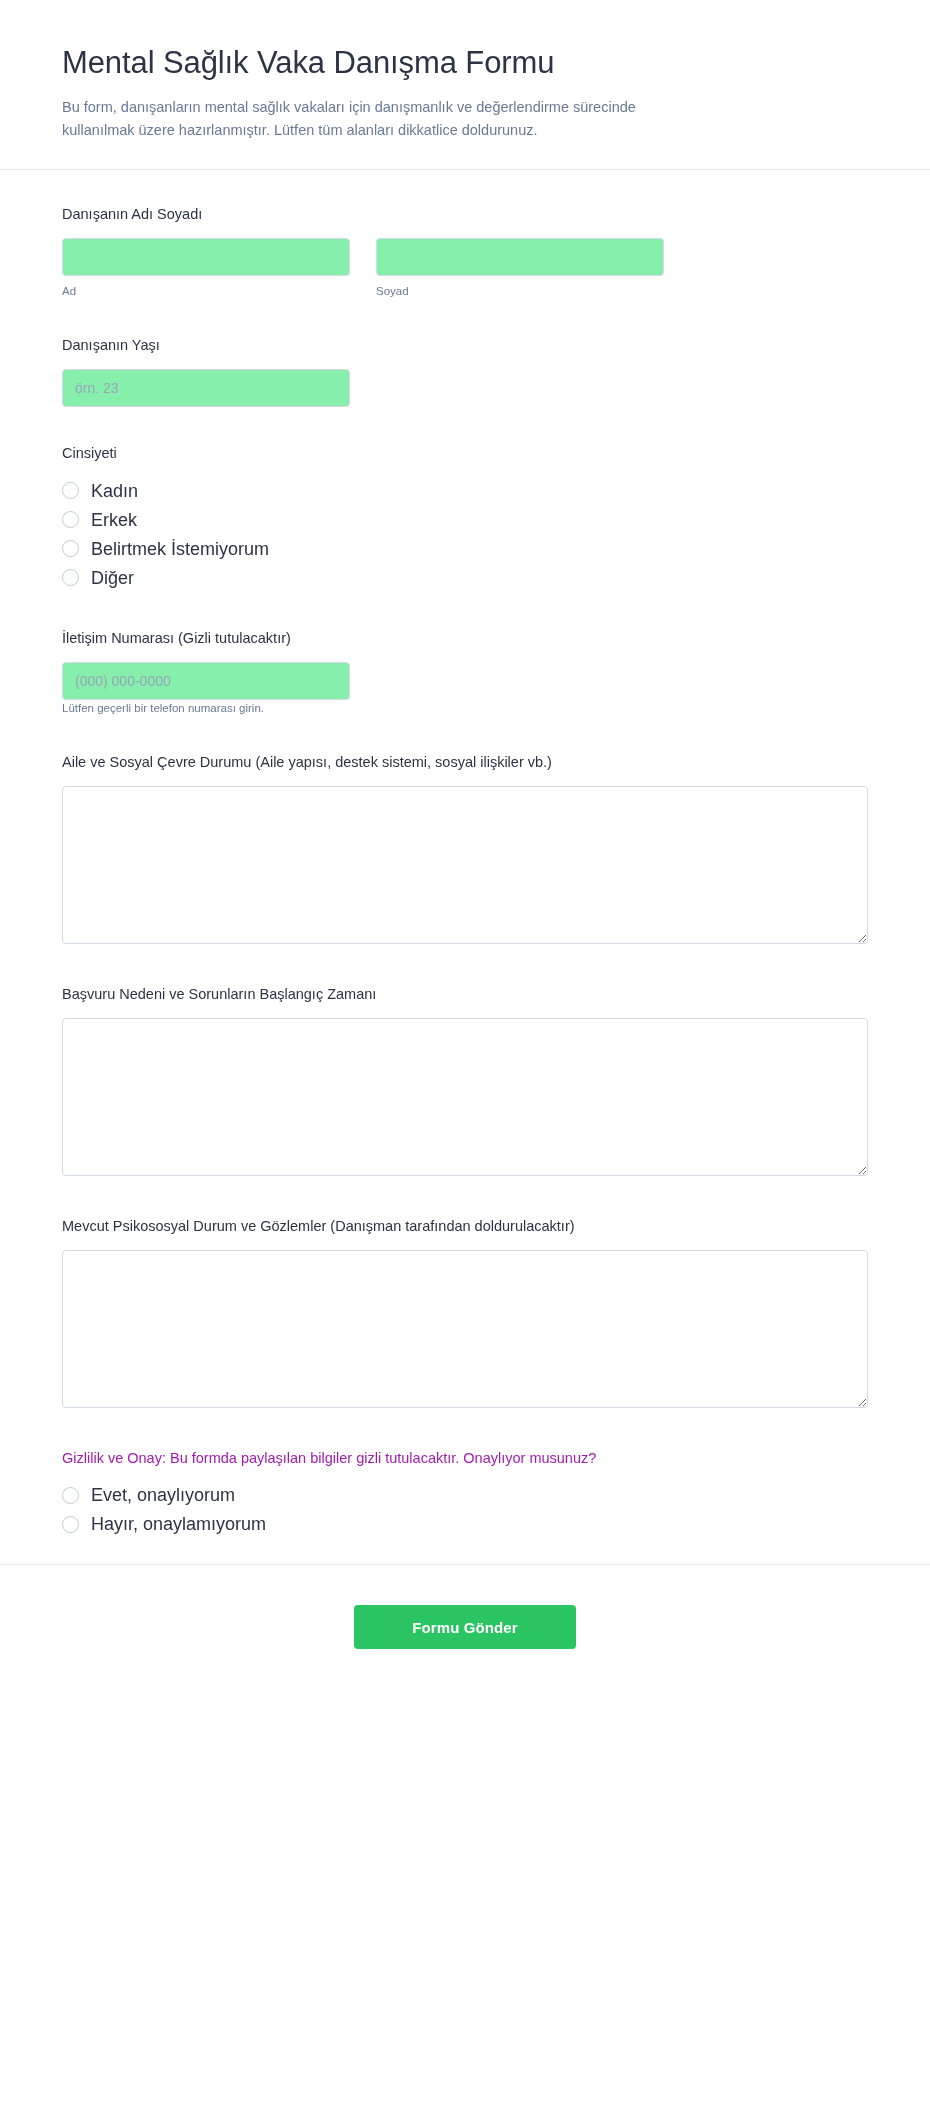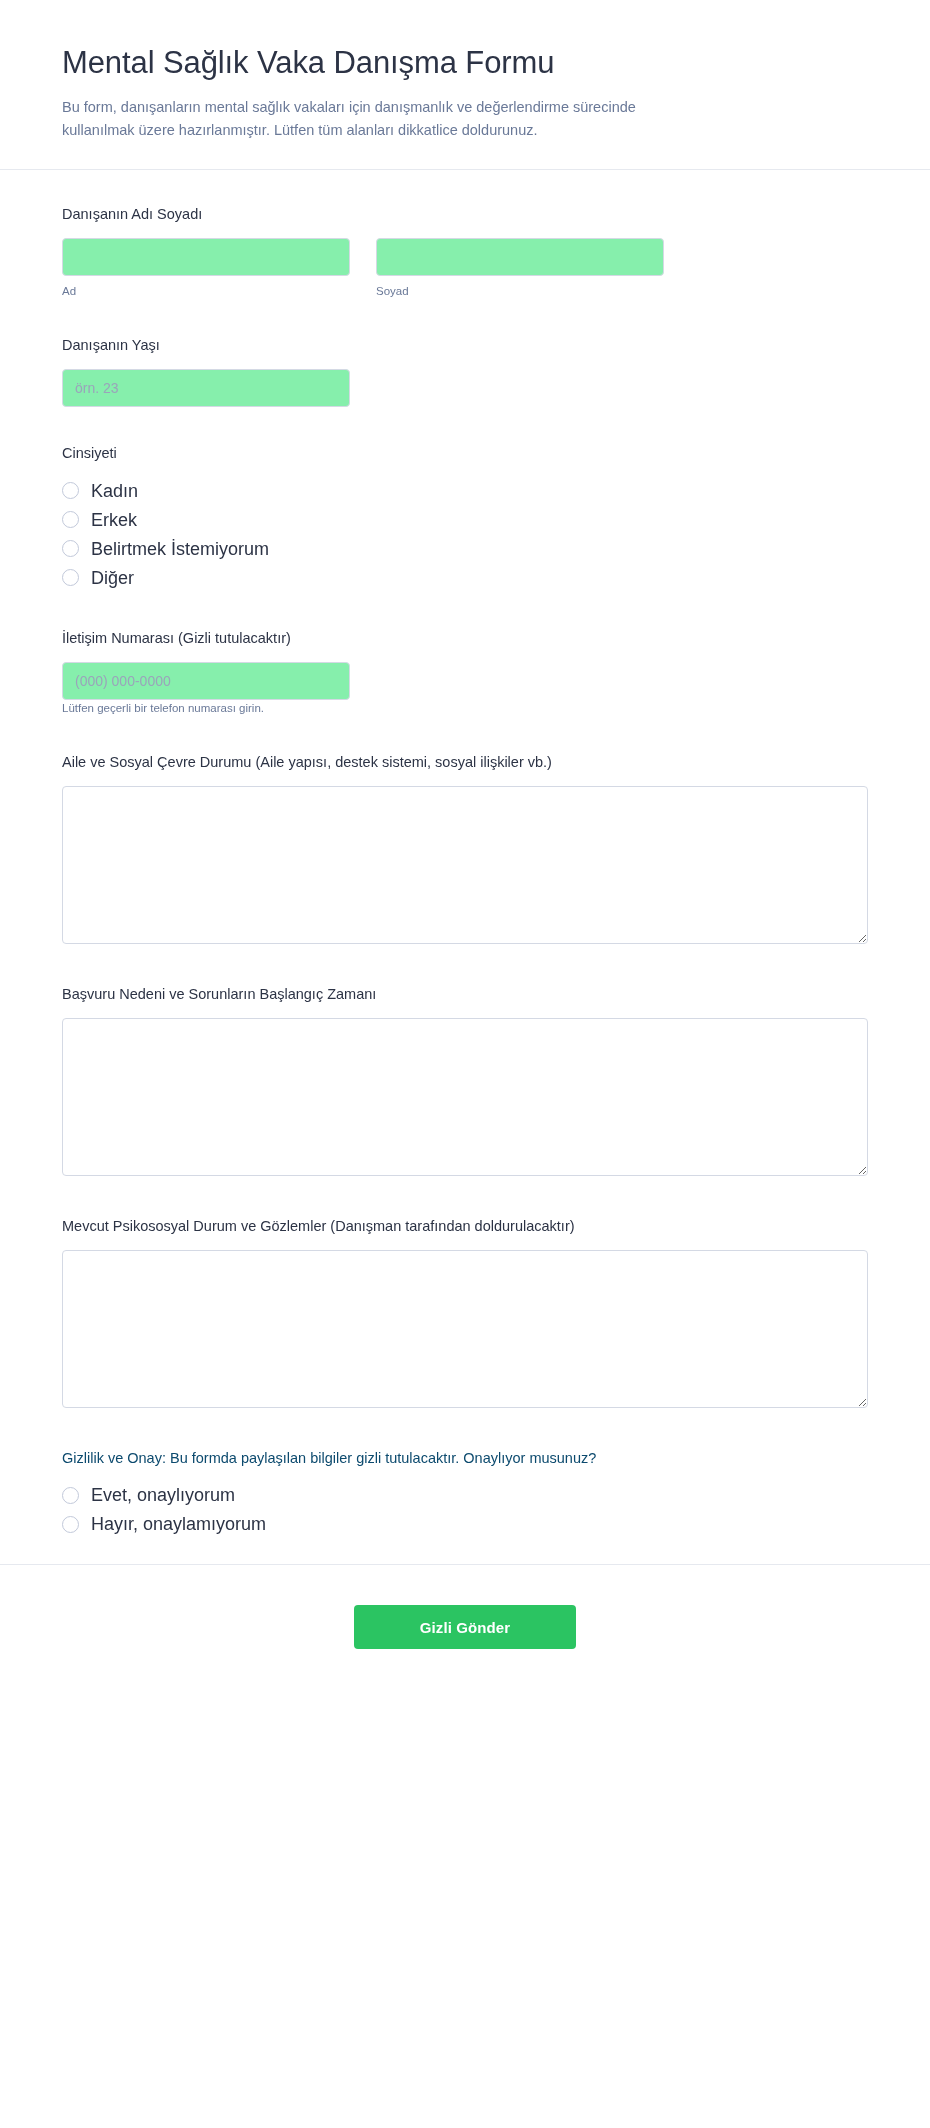--- a/index.html
+++ b/index.html
@@ -153,21 +153,21 @@
 
   .textarea-tall { height: 158px; }
 
   .block-gap-lg { margin-bottom: 36px; }
   .block-gap-xl { margin-bottom: 40px; }
 
   
   .consent-block { margin-bottom: 26px; }
   .consent-label {
     font-size: 14.5px;
-    color: #0c4a6e;
+    color: #a21caf;
     line-height: 1.45;
     margin-bottom: 12px;
     display: block;
   }
 
   
   .footer-divider {
     height: 1px;
     background: #e6e9ef;
     width: 930px;
@@ -286,16 +286,16 @@
           <span class="radio-label">Hayır, onaylamıyorum</span>
         </div>
       </div>
     </div>
 
   </div>
 
   <div class="footer-divider"></div>
 
   <div class="form-footer">
-    <button class="submit-button">Gizli Gönder</button>
+    <button class="submit-button">Formu Gönder</button>
   </div>
 
 </div>
 
 </body></html>

